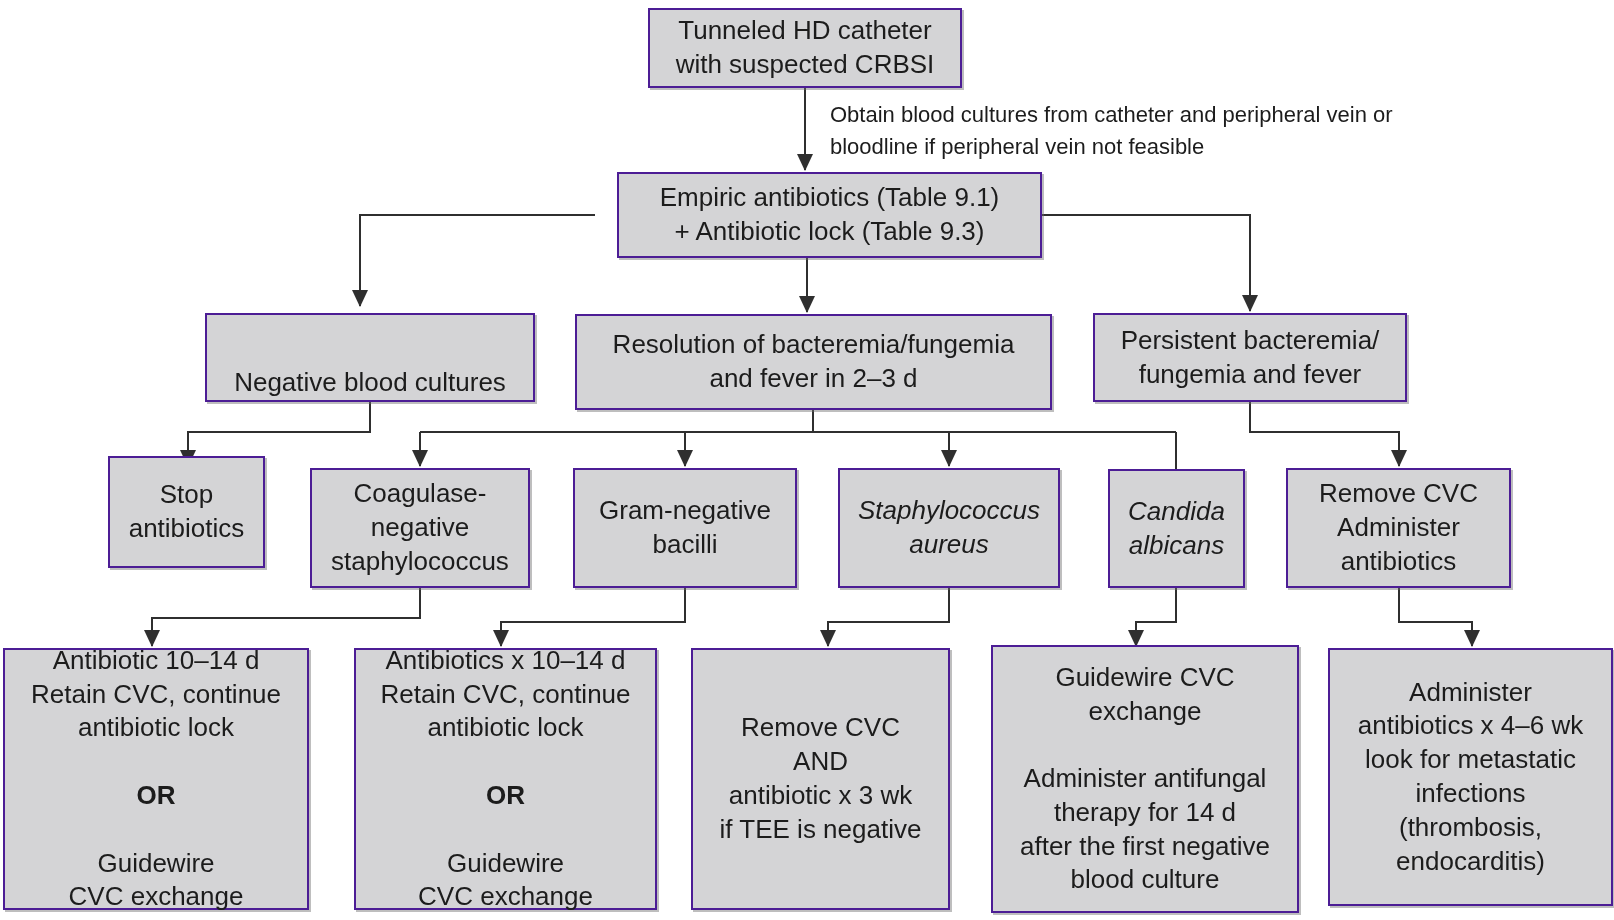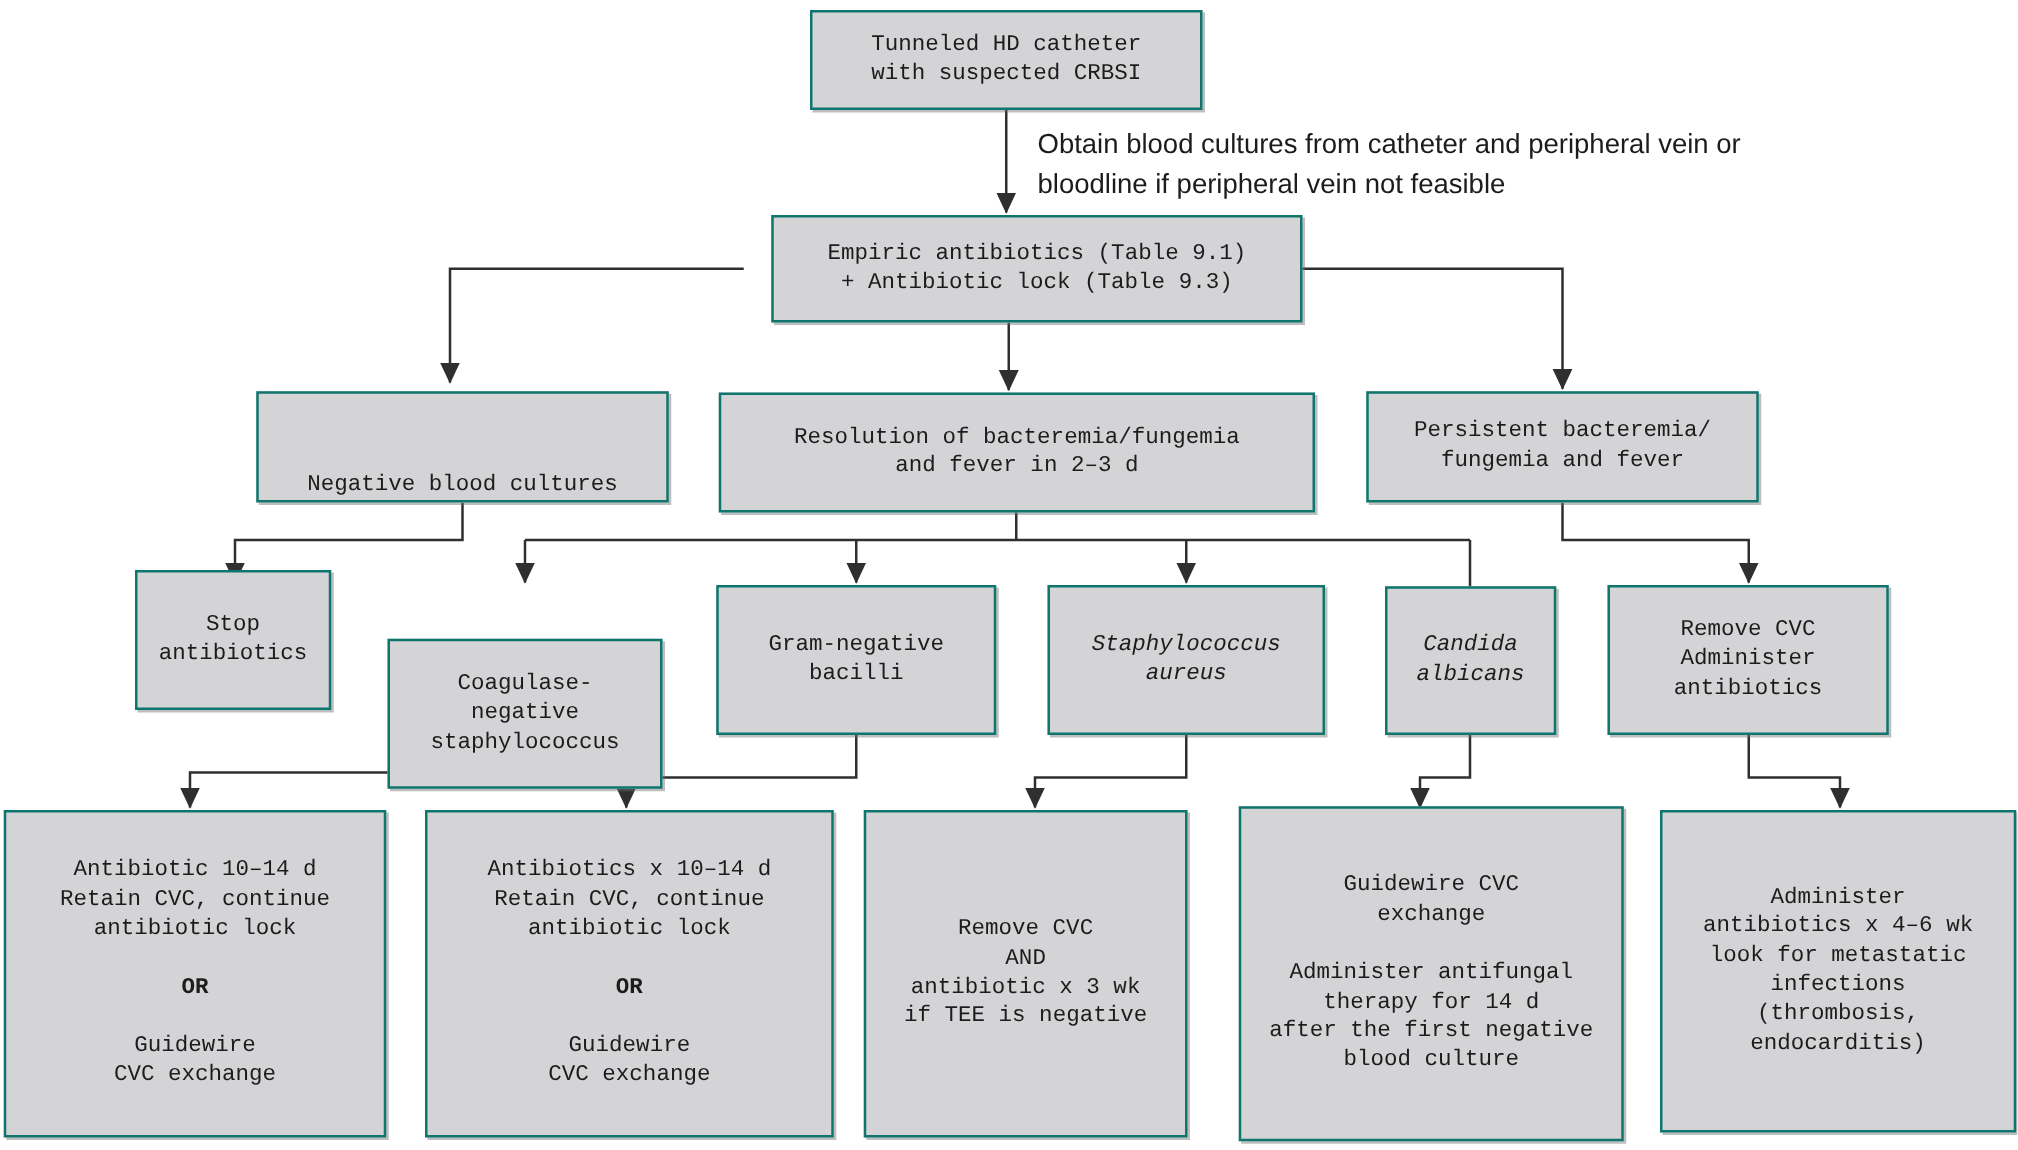--- a/index.html
+++ b/index.html
@@ -21,29 +21,28 @@
     left: 0;
     top: 0;
     width: 1614px;
     height: 920px;
     pointer-events: none;
   }
   .node {
     position: absolute;
     box-sizing: border-box;
     background: #d4d4d6;
-    border: 2px solid #0f766e;
+    border: 2px solid #4c1d95;
     box-shadow: 2px 2px 0 rgba(110,110,110,0.45);
     display: flex;
     align-items: center;
     justify-content: center;
     text-align: center;
-    font-size: 18px;
+    font-size: 26px;
     line-height: 1.3;
-    font-family: Liberation Mono, monospace;
   }
   .node .node-text {
     white-space: pre-line;
   }
   .node .node-text span {
     display: block;
     white-space: pre-line;
   }
   .node .or {
     font-weight: bold;
@@ -61,27 +60,27 @@
     white-space: pre-line;
     text-align: left;
   }
   
   .box-tunneled   { left: 648px;  top: 8px;   width: 314px; height: 80px; }
   .box-empiric    { left: 617px;  top: 172px; width: 425px; height: 86px; }
   .box-negative   { left: 205px;  top: 313px; width: 330px; height: 89px; align-items: flex-end; }
   .box-resolution { left: 575px;  top: 314px; width: 477px; height: 96px; }
   .box-persistent { left: 1093px; top: 313px; width: 314px; height: 89px; }
   .box-stop       { left: 108px;  top: 456px; width: 157px; height: 112px; }
-  .box-coag       { left: 310px;  top: 468px; width: 220px; height: 120px; margin-top: 43px; }
+  .box-coag       { left: 310px;  top: 468px; width: 220px; height: 120px; }
   .box-gram       { left: 573px;  top: 468px; width: 224px; height: 120px; }
   .box-staph      { left: 838px;  top: 468px; width: 222px; height: 120px; }
   .box-candida    { left: 1108px; top: 469px; width: 137px; height: 119px; }
   .box-removecvc  { left: 1286px; top: 468px; width: 225px; height: 120px; }
   .box-outcome1   { left: 3px;    top: 648px; width: 306px; height: 262px; }
-  .box-outcome2   { left: 340px;  top: 648px; width: 327px; height: 262px; }
+  .box-outcome2   { left: 354px;  top: 648px; width: 303px; height: 262px; }
   .box-outcome3   { left: 691px;  top: 648px; width: 259px; height: 262px; }
   .box-outcome4   { left: 991px;  top: 645px; width: 308px; height: 268px; }
   .box-outcome5   { left: 1328px; top: 648px; width: 285px; height: 258px; }
 </style>
 </head>
 <body>
 
 <div class="canvas">
 
   <svg class="edges" viewBox="0 0 1614 920" xmlns="http://www.w3.org/2000/svg">

